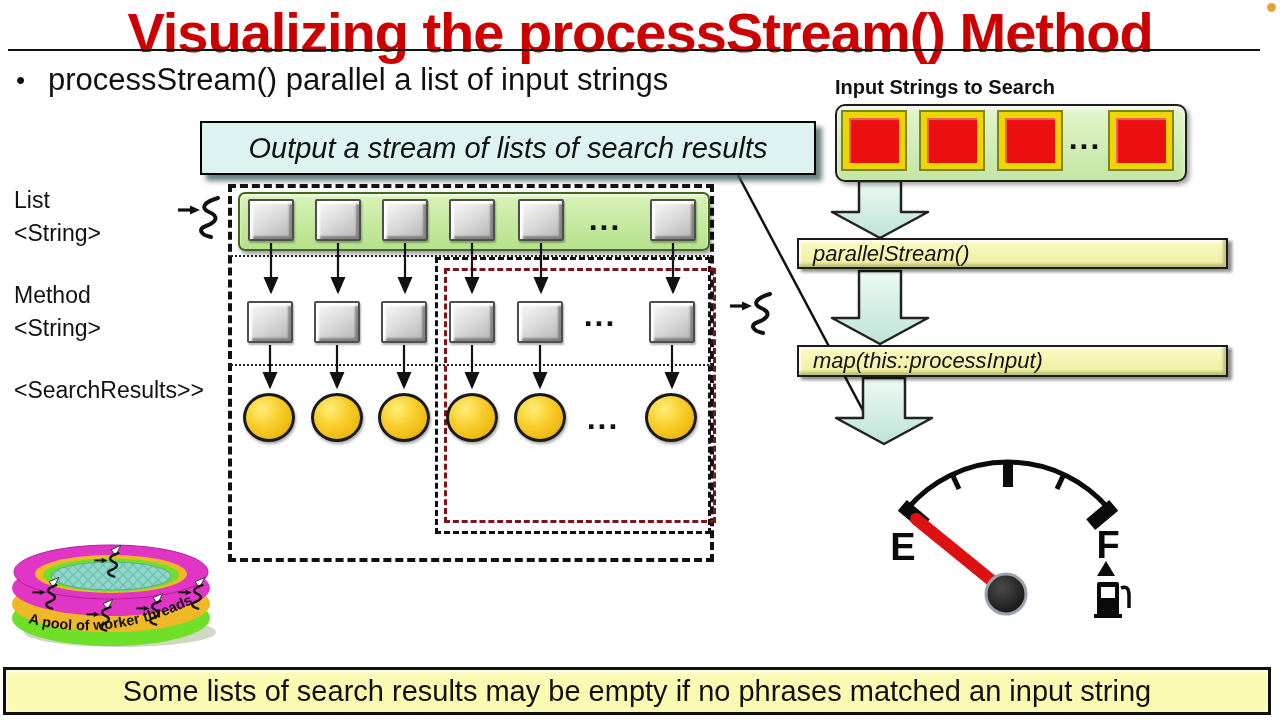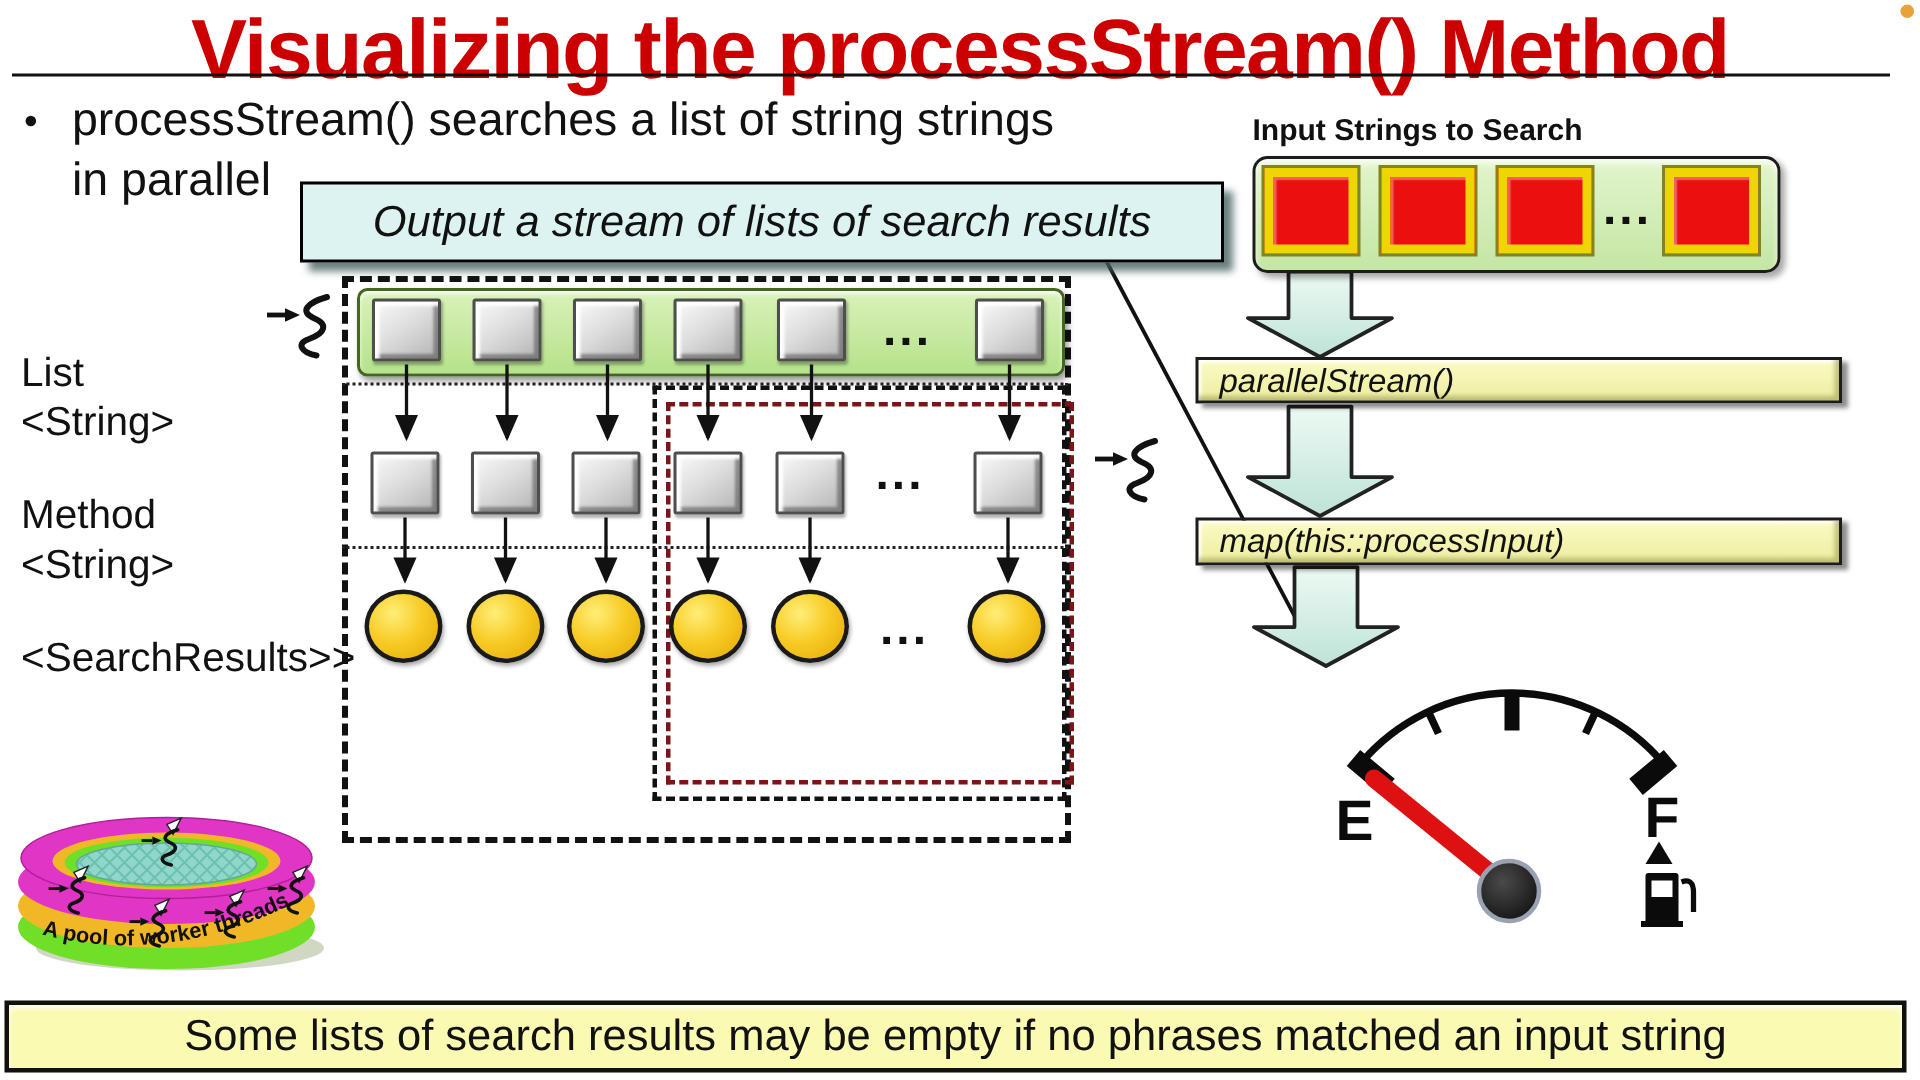--- a/index.html
+++ b/index.html
@@ -18,21 +18,21 @@
   #bullet .b-row{display:flex;}
   #bullet .b-marker{width:32px;font-size:26px;}
   #bullet .b-line2{margin-left:32px;}
 
   
   #callout{top:121px;left:200px;width:612px;height:50px;background:#DCF3F2;border:2px solid #000000;
            box-shadow:6px 6px 5px rgba(70,95,95,.8);z-index:3;display:flex;align-items:center;
            justify-content:center;font-size:29px;font-style:italic;}
 
   
-  .typelabel{left:14px;font-size:27px;line-height:33px;z-index:1;margin-top:48px;}
+  .typelabel{left:14px;font-size:23px;line-height:33px;z-index:1;}
 
   
   #frame-outer{left:228px;top:184px;width:486px;height:378px;border:4px dashed #111;z-index:1;box-sizing:border-box;}
   #frame-inner{left:435px;top:257px;width:276px;height:277px;border:3.5px dashed #111;z-index:1;box-sizing:border-box;}
   #frame-red{left:444px;top:268px;width:272px;height:255px;border:3.5px dashed #7E1418;z-index:1;box-sizing:border-box;}
   .dotline{left:228px;width:484px;height:0;border-top:2px dotted #222;z-index:1;}
 
   
   #listbar{left:238px;top:192px;width:468px;height:55px;background:linear-gradient(#d9f2ba,#b5e28a);
            border:2px solid #44661F;border-radius:7px;box-shadow:2px 3px 4px rgba(0,0,0,.4),inset 0 2px 3px rgba(255,255,255,.8);z-index:2;}
@@ -74,23 +74,22 @@
 
 <div id="slide">
 
   <div id="title" class="abs">Visualizing the processStream() Method</div>
   <div id="title-rule" class="abs"></div>
   <div id="rec-dot" class="abs"></div>
 
   <div id="bullet" class="abs">
     <div class="b-row">
       <span class="b-marker">•</span>
-      <span>processStream() searches a list of string strings</span>
+      <span>processStream() parallel a list of input strings</span>
     </div>
-    <div class="b-line2">in parallel</div>
   </div>
 
   <div id="callout" class="abs">
     <span>Output a stream of lists of search results</span>
   </div>
 
   <div class="abs typelabel" style="top:184px;">
     <div>List</div>
     <div>&lt;String&gt;</div>
   </div>

